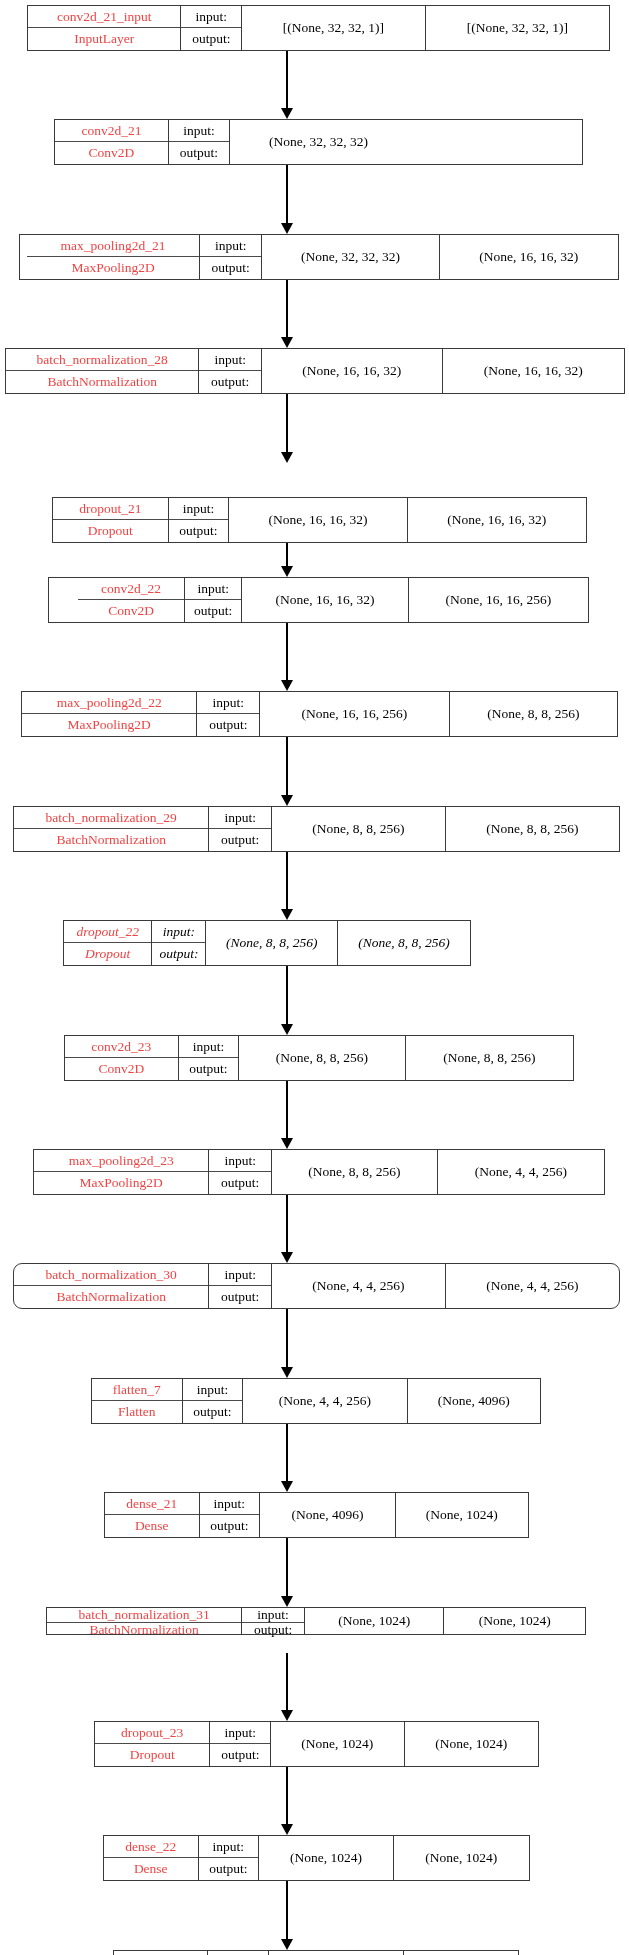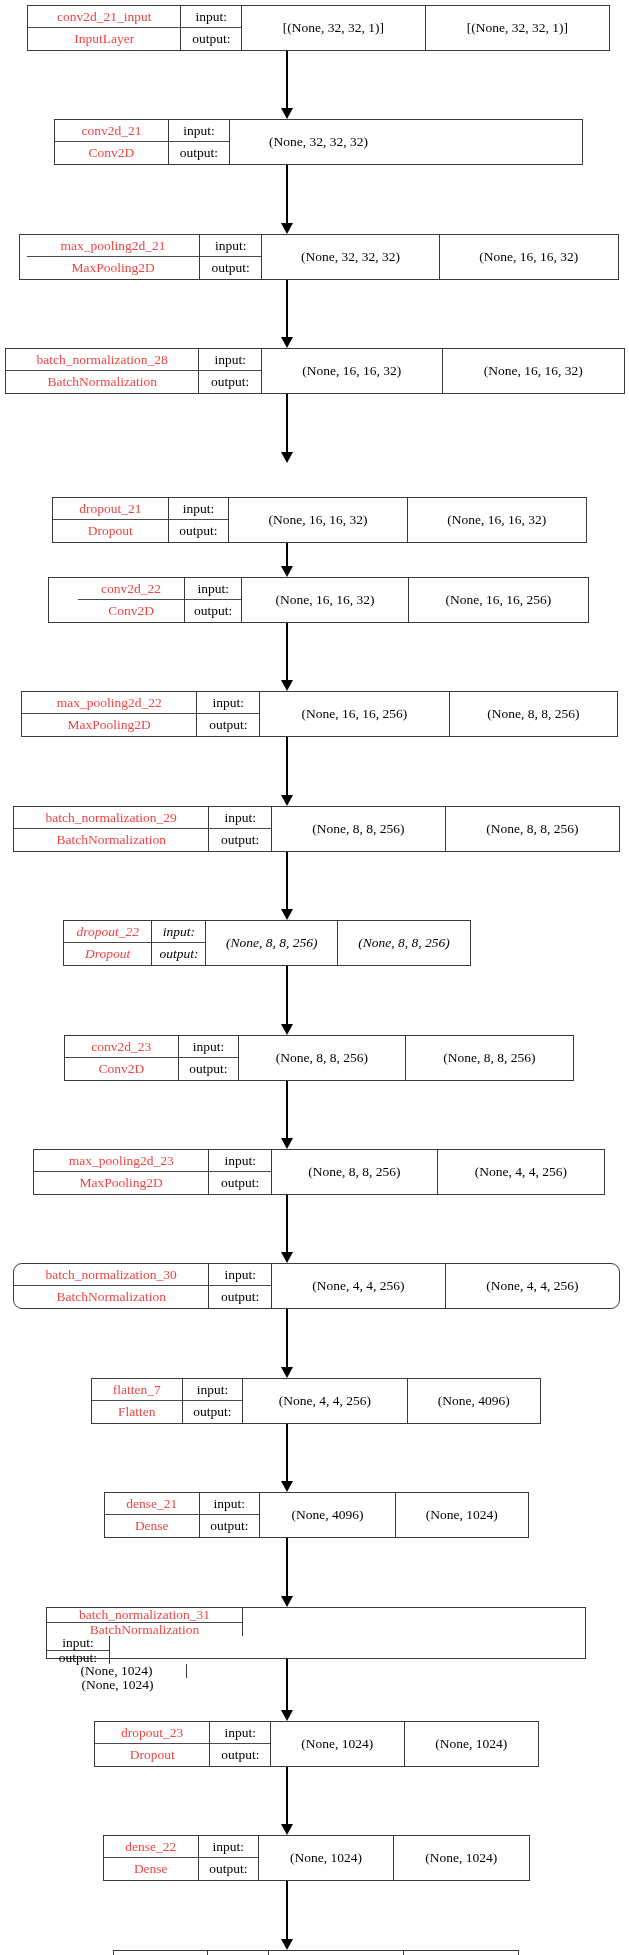--- a/index.html
+++ b/index.html
@@ -364,21 +364,21 @@
         <div class="cell-name">dense_21</div>
         <div class="cell-class">Dense</div>
       </div>
       <div class="cell-io" style="width: 61px;">
         <div class="cell-io-in">input:</div>
         <div class="cell-io-out">output:</div>
       </div>
       <div class="cell-shape-in" style="width: 136px;">(None, 4096)</div>
       <div class="cell-shape-out" style="width: 133px;">(None, 1024)</div>
     </div>
-    <div class="layer-row" style="left: 46px; top: 1607px; width: 540px; height: 52px; flex-direction: column;">
+    <div class="layer-row" style="left: 46px; top: 1607px; width: 540px; height: 28px;">
       <div class="cell-names" style="width: 196px;">
         <div class="cell-name">batch_normalization_31</div>
         <div class="cell-class">BatchNormalization</div>
       </div>
       <div class="cell-io" style="width: 63px;">
         <div class="cell-io-in">input:</div>
         <div class="cell-io-out">output:</div>
       </div>
       <div class="cell-shape-in" style="width: 140px;">(None, 1024)</div>
       <div class="cell-shape-out" style="width: 141px;">(None, 1024)</div>

